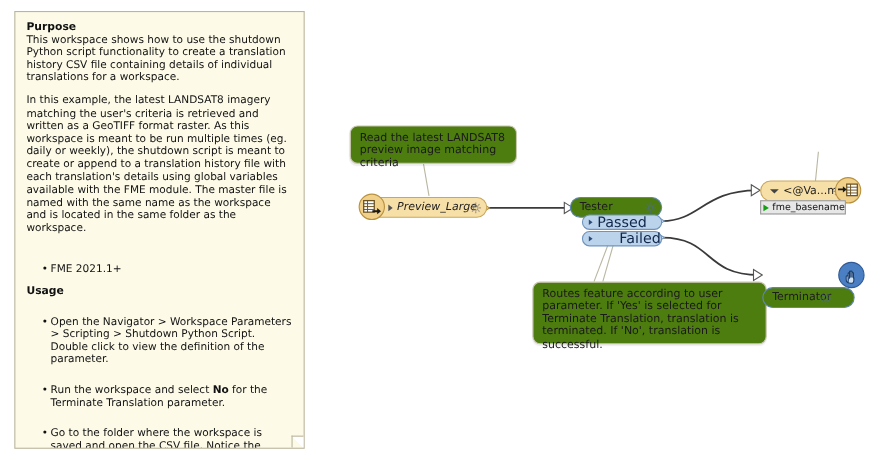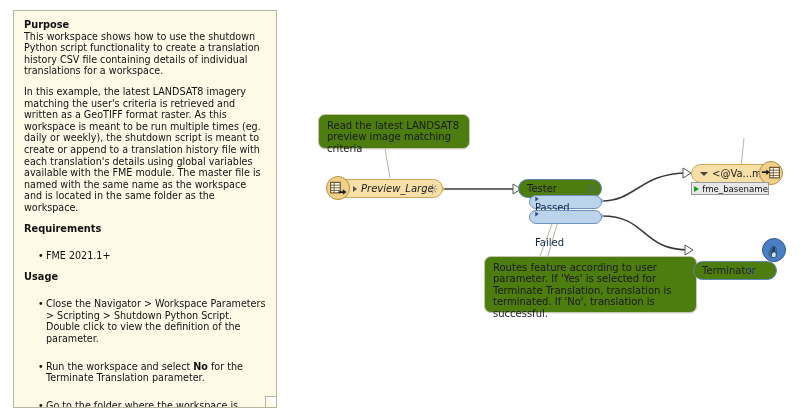--- a/index.html
+++ b/index.html
@@ -100,22 +100,22 @@
     box-sizing:border-box;
   }
   .disc.rw{background:#f1d089;border:1.5px solid #b8913f;}
   .disc.term{background:#4a7fc4;border:1.5px solid #2f5a95;}
 
   
   .port{
     position:absolute;height:14px;border-radius:7px;
     background:#bcd3ec;border:1px solid #6f93bd;
     box-sizing:border-box;
-    font-size:10px;color:#10264a;
-    display:flex;align-items:flex-start;padding-left:5px;flex-direction:column;
+    font-size:13px;color:#10264a;
+    display:flex;align-items:center;padding-left:5px;
   }
   .port .tri{border-left-color:#2b4c78;transform:scale(.85);}
 
   
   .attr-row{
     position:absolute;height:13px;
     background:#e7e7e7;border:1px solid #9a9a9a;
     box-sizing:border-box;font-size:8.6px;color:#111;
     display:flex;align-items:center;padding-left:4px;
   }
@@ -129,28 +129,27 @@
 <body>
 
 <div class="canvas">
 
   <div id="desc-box">
     <div class="hd">Purpose</div>
     <div class="para">This workspace shows how to use the shutdown Python script functionality to create a translation history CSV file containing details of individual translations for a workspace.</div>
     <div class="spacer"></div>
     <div class="para">In this example, the latest LANDSAT8 imagery matching the user's criteria is retrieved and written as a GeoTIFF format raster. As this workspace is meant to be run multiple times (eg. daily or weekly), the shutdown script is meant to create or append to a translation history file with each translation's details using global variables available with the FME module. The master file is named with the same name as the workspace and is located in the same folder as the workspace.</div>
     <div class="spacer"></div>
-    <div class="hd">Requirements</div>
     <ul class="bl">
       <li>FME 2021.1+</li>
     </ul>
     <div class="spacer"></div>
     <div class="hd">Usage</div>
     <ul class="bl">
-      <li><span>Close the </span><span class="it">Navigator &gt; Workspace Parameters &gt; Scripting &gt; Shutdown Python Script.</span><span> Double click to view the definition of the parameter.</span></li>
+      <li><span>Open the </span><span class="it">Navigator &gt; Workspace Parameters &gt; Scripting &gt; Shutdown Python Script.</span><span> Double click to view the definition of the parameter.</span></li>
       <li><span>Run the workspace and select </span><span class="bold">No</span><span> for the Terminate Translation parameter.</span></li>
       <li><span>Go to the folder where the workspace is saved and open the CSV file. Notice the details about the translation that is variables.</span></li>
       <li><span>Close the CSV file</span></li>
 
     </ul>
 
     <div class="fold"></div>
   </div>
 
   <svg id="wires">

